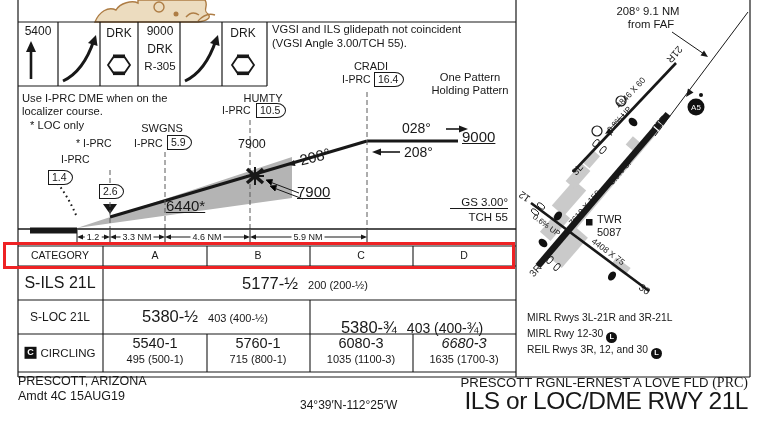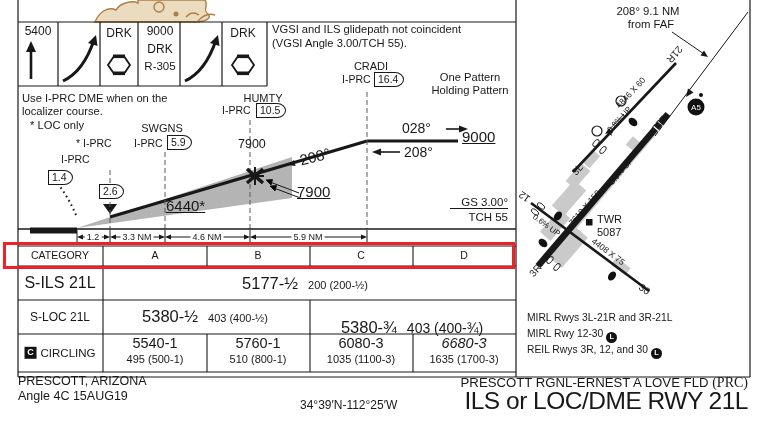--- a/index.html
+++ b/index.html
@@ -288,21 +288,21 @@
     <span style="font-size:14px;margin-top:24px;">403 (400-¾)</span>
   </div>
 
   <div class="cc" style="left:60px;top:353px;display:inline-flex;align-items:center;">
     <span class="cicon">C</span>
     <span style="font-size:11.5px;">CIRCLING</span>
   </div>
   <span class="cc" style="left:155px;top:344px;font-size:14.5px;">5540-1</span>
   <span class="cc" style="left:155px;top:360px;font-size:11px;">495 (500-1)</span>
   <span class="cc" style="left:258px;top:344px;font-size:14.5px;">5760-1</span>
-  <span class="cc" style="left:258px;top:360px;font-size:11px;">510 (800-1)</span>
+  <span class="cc" style="left:258px;top:360px;font-size:11px;">715 (800-1)</span>
   <span class="cc" style="left:361px;top:344px;font-size:14.5px;">6080-3</span>
   <span class="cc" style="left:361px;top:360px;font-size:11px;">1035 (1100-3)</span>
   <span class="cc" style="left:464px;top:344px;font-size:14.5px;font-style:italic;">6680-3</span>
   <span class="cc" style="left:464px;top:360px;font-size:11px;">1635 (1700-3)</span>
 
   <div class="redbox"></div>
 
   <span class="cc" style="left:648px;top:11px;font-size:11.3px;">208° 9.1 NM</span>
   <span class="cc" style="left:651px;top:24px;font-size:11.3px;">from FAF</span>
 
@@ -328,21 +328,21 @@
     <span>MIRL Rwys 3L-21R and 3R-21L</span>
   </div>
   <div class="lbl" style="left:527px;top:328px;font-size:10.3px;">
     <span>MIRL Rwy 12-30</span><span class="lcirc">L</span>
   </div>
   <div class="lbl" style="left:527px;top:344px;font-size:10.3px;">
     <span>REIL Rwys 3R, 12, and 30</span><span class="lcirc">L</span>
   </div>
 
   <span class="lbl" style="left:18px;top:375px;font-size:12.5px;">PRESCOTT, ARIZONA</span>
-  <span class="lbl" style="left:18px;top:390px;font-size:12.5px;">Angle 4C  15AUG19</span>
+  <span class="lbl" style="left:18px;top:390px;font-size:12.5px;">Amdt 4C  15AUG19</span>
   <span class="lbl" style="left:300px;top:399px;font-size:12px;">34°39′N-112°25′W</span>
 
   <div class="lbl" style="right:20px;top:375px;font-size:13.2px;text-align:right;">
     <span>PRESCOTT RGNL-ERNEST A LOVE FLD</span>
     <span class="serif" style="font-size:14px;">(PRC)</span>
   </div>
   <div class="lbl" style="right:20px;top:388px;font-size:24.5px;letter-spacing:-0.5px;">ILS or LOC/DME RWY 21L</div>
 
 </div>
 

